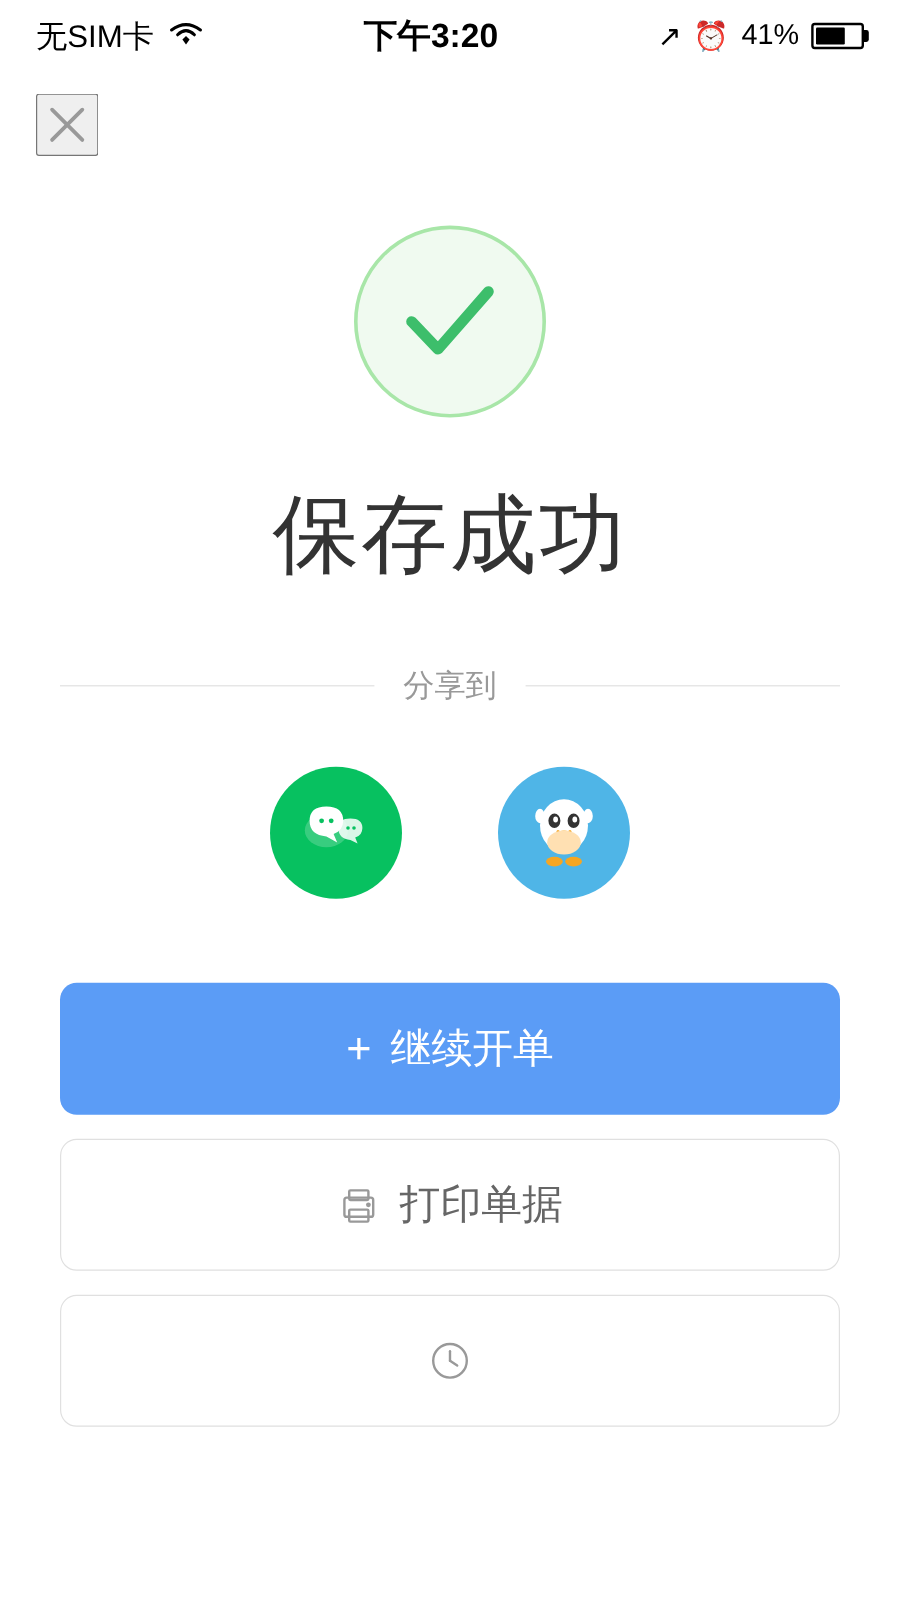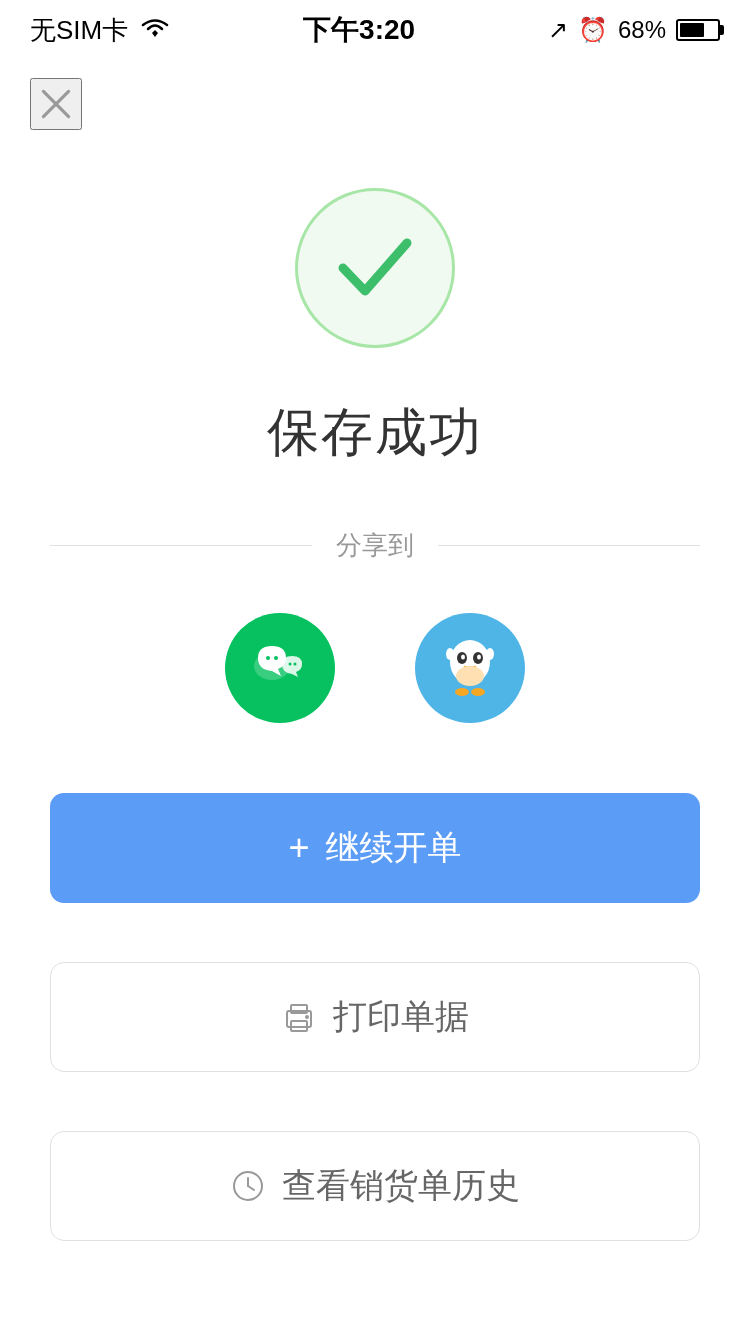--- a/index.html
+++ b/index.html
@@ -84,21 +84,21 @@
       background: #f0faf0;
       border: 3px solid #a8e6a8;
       display: flex;
       align-items: center;
       justify-content: center;
       margin-bottom: 50px;
     }
 
     
     .success-title {
-      font-size: 52px;
+      font-size: 72px;
       font-weight: 500;
       color: #333333;
       margin-bottom: 60px;
       letter-spacing: 2px;
     }
 
     
     .share-divider {
       width: 100%;
       display: flex;
@@ -168,21 +168,20 @@
     .btn-primary {
       background: #5b9cf6;
       color: #ffffff;
       font-weight: 500;
     }
 
     .btn-secondary {
       background: #ffffff;
       color: #666666;
       border: 1px solid #e0e0e0;
-      margin-top: 39px;
     }
 
     
     .battery {
       display: inline-flex;
       align-items: center;
     }
     .battery-body {
       width: 44px;
       height: 22px;
@@ -220,21 +219,21 @@
     <svg width="30" height="22" viewBox="0 0 30 22">
       <path d="M15 18 L18 14 L15 11 L12 14 Z" fill="#000"></path>
       <path d="M8 10 Q15 3 22 10" fill="none" stroke="#000" stroke-width="2.5" stroke-linecap="round"></path>
       <path d="M3 6 Q15 -3 27 6" fill="none" stroke="#000" stroke-width="2.5" stroke-linecap="round"></path>
     </svg>
   </div>
   <div class="status-bar-center">下午3:20</div>
   <div class="status-bar-right">
     <span>↗</span>
     <span>⏰</span>
-    <span>68%</span>
+    <span>41%</span>
     <div class="battery">
       <div class="battery-body">
         <div class="battery-fill"></div>
       </div>
     </div>
   </div>
 </div>
 
 <div class="nav-bar">
   <button class="close-btn">
@@ -321,18 +320,17 @@
       </svg>
       <span>打印单据</span>
     </button>
 
     <button class="action-btn btn-secondary">
       <svg width="36" height="36" viewBox="0 0 36 36">
         <circle cx="18" cy="18" r="14" fill="none" stroke="#999" stroke-width="2"></circle>
         <line x1="18" y1="18" x2="18" y2="10" stroke="#999" stroke-width="2" stroke-linecap="round"></line>
         <line x1="18" y1="18" x2="24" y2="22" stroke="#999" stroke-width="2" stroke-linecap="round"></line>
       </svg>
-      <span>查看销货单历史</span>
     </button>
 
   </div>
 
 </div>
 
 </body></html>

